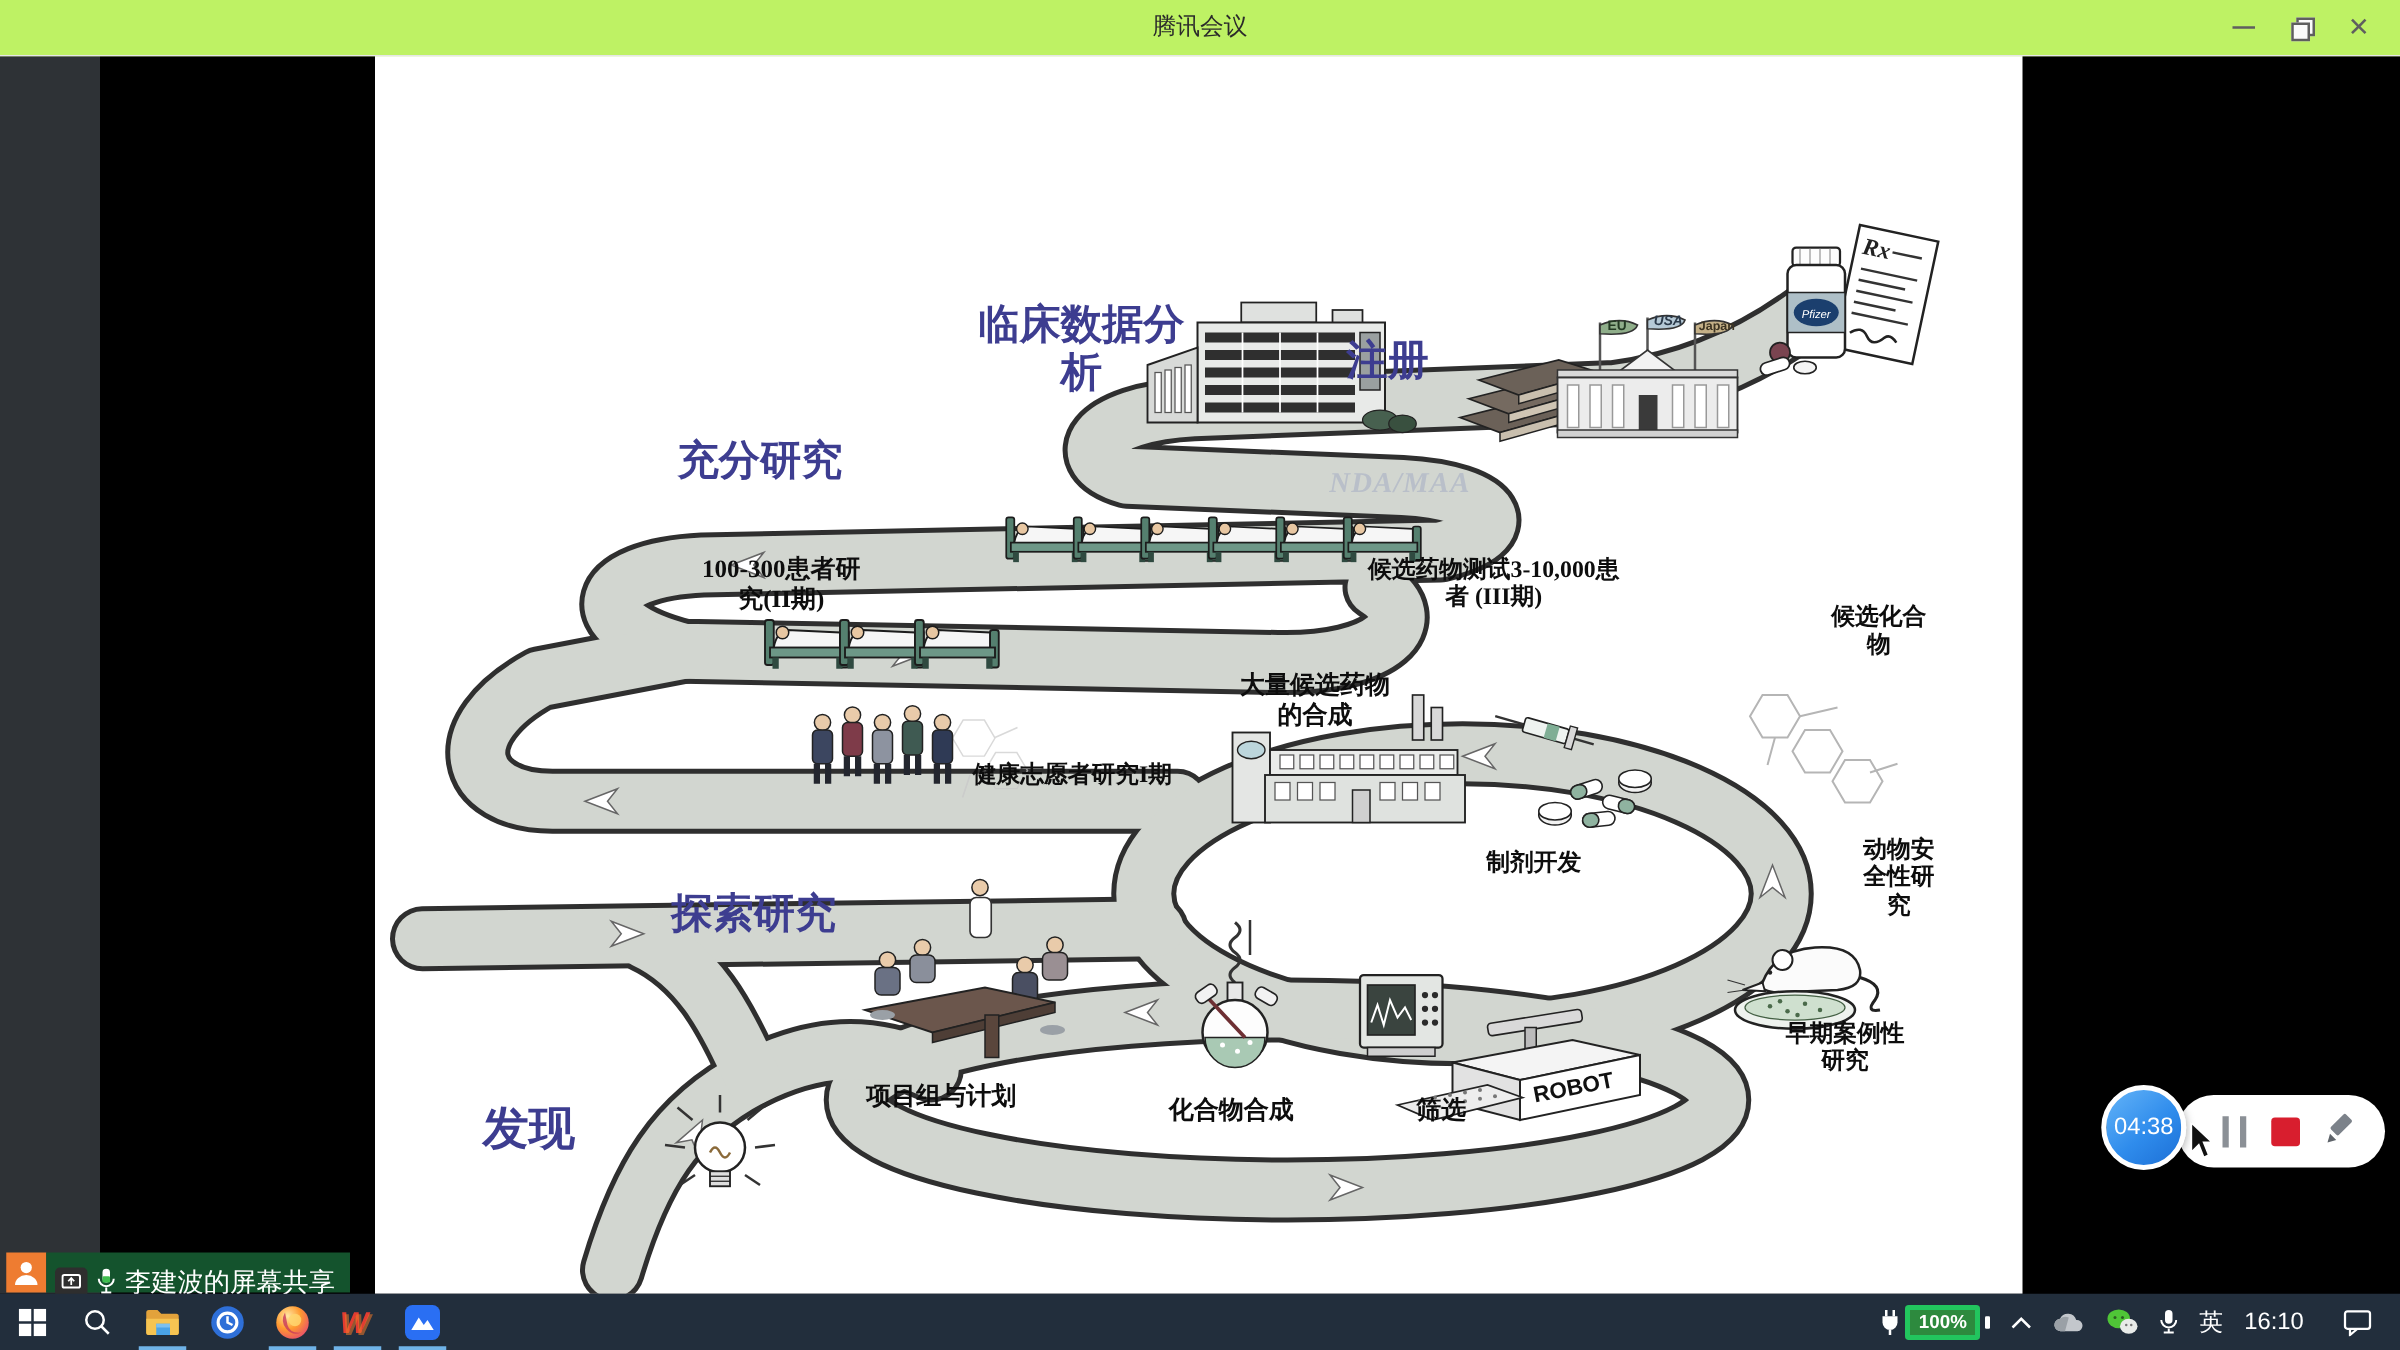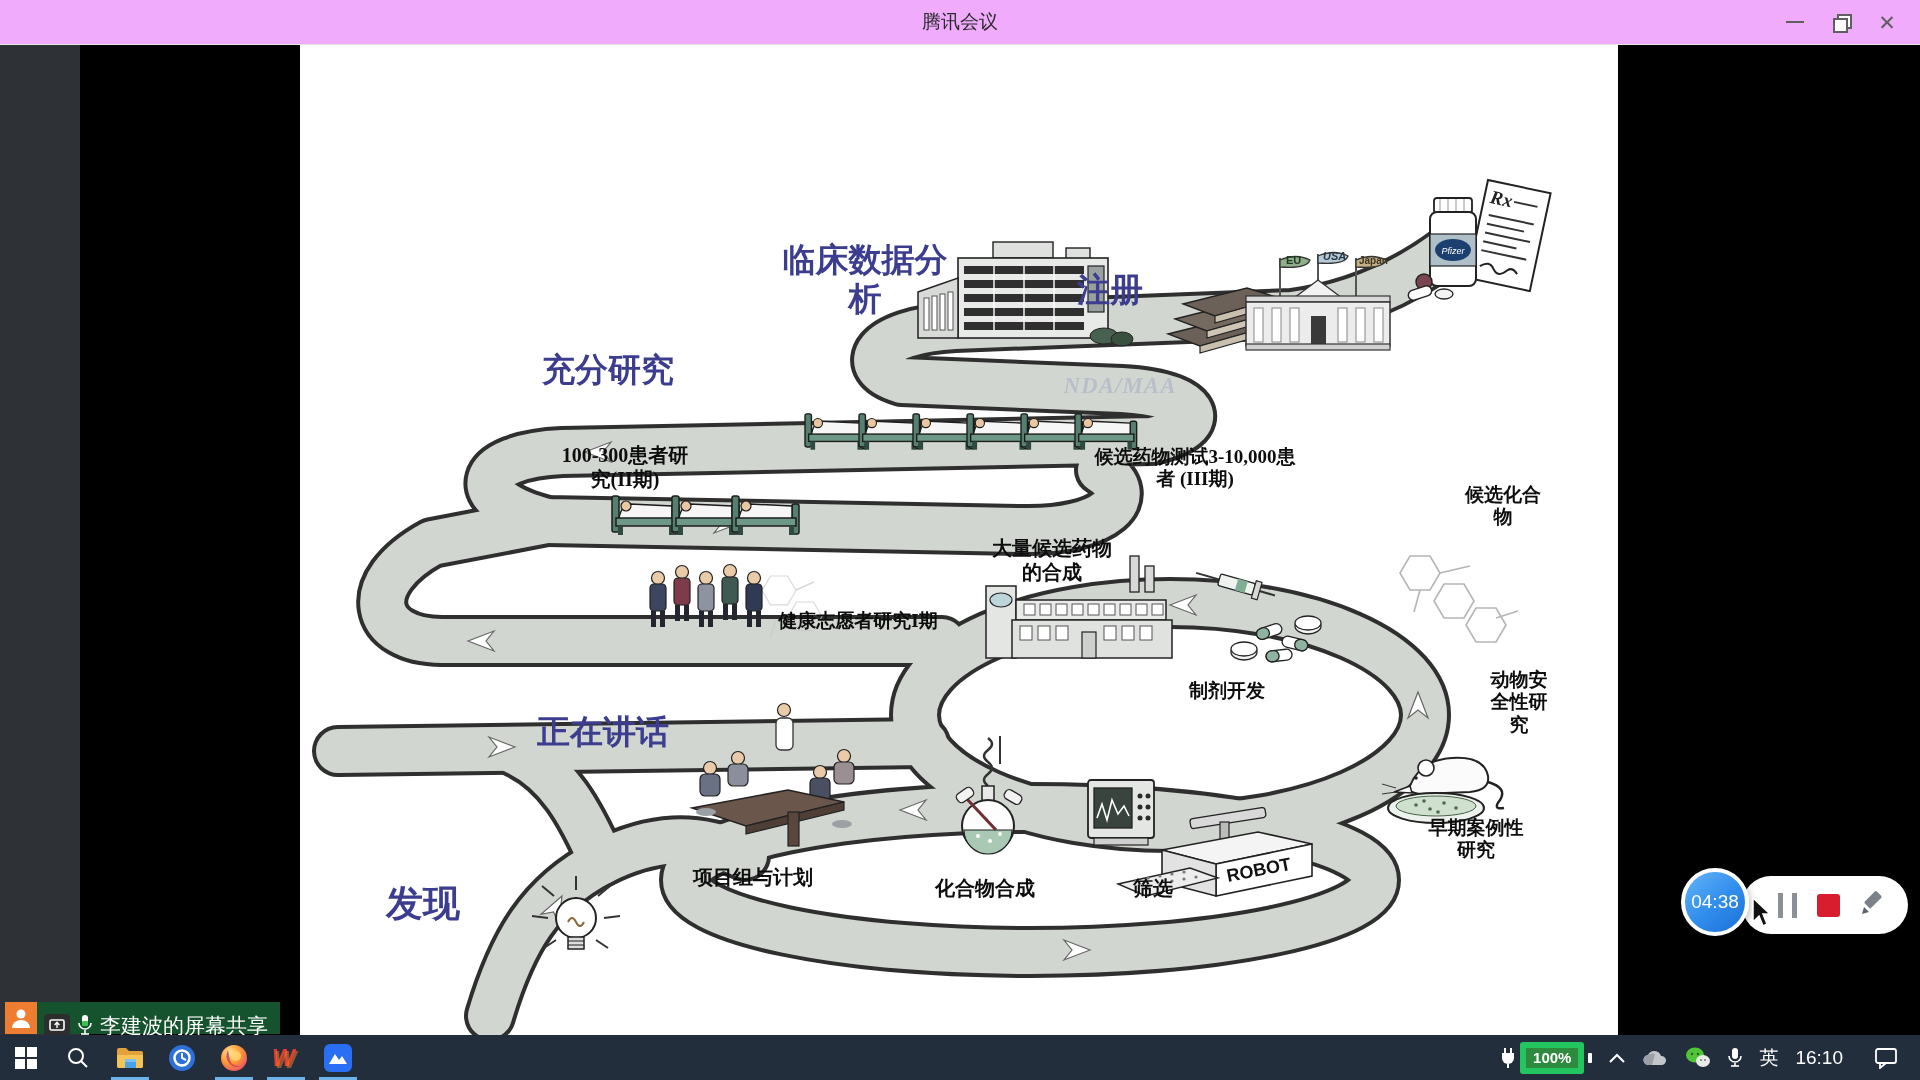--- a/index.html
+++ b/index.html
@@ -1,19 +1,19 @@
 <!DOCTYPE html>
 <html><head>
 <meta charset="utf-8">
 <style>
   html,body{margin:0;padding:0;background:#000;}
   .screen{position:relative;width:1920px;height:1080px;background:#000;overflow:hidden;
           font-family:"Liberation Sans",sans-serif;}
   
-  .titlebar{position:absolute;left:0;top:0;width:1920px;height:44px;background:#f0abfc;
+  .titlebar{position:absolute;left:0;top:0;width:1920px;height:44px;background:#bef264;
             border-bottom:1px solid #e6e6e6;z-index:20;}
   .win-title{position:absolute;left:0;right:0;top:0;height:44px;line-height:44px;text-align:center;
              font-size:19px;color:#2b2b2b;}
   .win-controls{position:absolute;right:10px;top:0;height:44px;display:flex;align-items:center;gap:0;}
   .wc{width:46px;height:44px;display:flex;align-items:center;justify-content:center;cursor:default;}
   .wc-min{width:18px;height:2px;background:#5f5f5f;}
   .wc-restore{position:relative;width:16px;height:16px;}
   .wc-restore .sq1{position:absolute;left:4px;top:0;width:11px;height:11px;border:2px solid #5f5f5f;background:#fbfbfb;}
   .wc-restore .sq2{position:absolute;left:0;top:4px;width:11px;height:11px;border:2px solid #5f5f5f;background:#fbfbfb;}
   .wc-close{font-size:21px;color:#5f5f5f;line-height:1;}
@@ -54,21 +54,21 @@
   .rec-pause i{display:block;width:5px;height:25px;background:#8b9096;}
   .rec-stop{width:23px;height:23px;background:#d81e2e;border-radius:3px;}
   .cursor{position:absolute;left:1752px;top:898px;z-index:10;}
   
   .taskbar{position:absolute;left:0;top:1035px;width:1920px;height:45px;background:#222e3c;
            display:flex;align-items:center;z-index:15;}
   .tb-btn{width:52px;height:45px;display:flex;align-items:center;justify-content:center;position:relative;}
   .tb-underline{position:absolute;bottom:0;left:7px;width:38px;height:3px;background:#6fb3e8;}
   .tray{margin-left:auto;display:flex;align-items:center;gap:17px;padding-right:22px;color:#fff;}
   .bat{display:flex;align-items:center;gap:4px;}
-  .bat-badge{border:6px solid #22c55e;background:#2d8a3e;color:#fff;font-size:15px;font-weight:bold;
+  .bat-badge{border:4px solid #22c55e;background:#2d8a3e;color:#fff;font-size:15px;font-weight:bold;
              padding:1px 7px;border-radius:3px;line-height:18px;}
   .bat-nub{width:4px;height:10px;background:#fff;border-radius:1px;}
   .tray .zh{font-size:19px;} .tray .clock{font-size:19px;}
 </style>
 </head>
 <body>
 
 <div class="screen">
 
   <div class="titlebar">
@@ -446,21 +446,21 @@
         <circle cx="2" cy="98" r="8" fill="#7a4450" stroke="#222" stroke-width="1.4"></circle>
         <rect x="-14" y="104" width="24" height="10" rx="5" transform="rotate(-18 -2 109)" fill="#fff" stroke="#222" stroke-width="1.4"></rect>
         <ellipse cx="22" cy="110" rx="9" ry="5" fill="#f4f4f4" stroke="#222" stroke-width="1.3"></ellipse>
       </g>
     </svg>
 
     <div class="lbl hdr" style="left:565px;top:236px;">临床数据分
 析</div>
     <div class="lbl hdr" style="left:782px;top:246px;margin-left:28px;">注册</div>
     <div class="lbl hdr" style="left:308px;top:326px;">充分研究</div>
-    <div class="lbl hdr" style="left:303px;top:688px;">正在讲话</div>
+    <div class="lbl hdr" style="left:303px;top:688px;">探索研究</div>
     <div class="lbl hdr" style="left:123px;top:860px;font-size:37px;">发现</div>
     <div class="lbl nda" style="left:820px;top:342px;">NDA/MAA</div>
     <div class="lbl blk" style="left:325px;top:424px;font-size:20px;">100-300患者研
 究(II期)</div>
     <div class="lbl blk" style="left:895px;top:424px;">候选药物测试3-10,000患
 者 (III期)</div>
     <div class="lbl blk" style="left:1203px;top:462px;">候选化合
 物</div>
     <div class="lbl blk" style="left:752px;top:517px;font-size:20px;">大量候选药物
 的合成</div>

